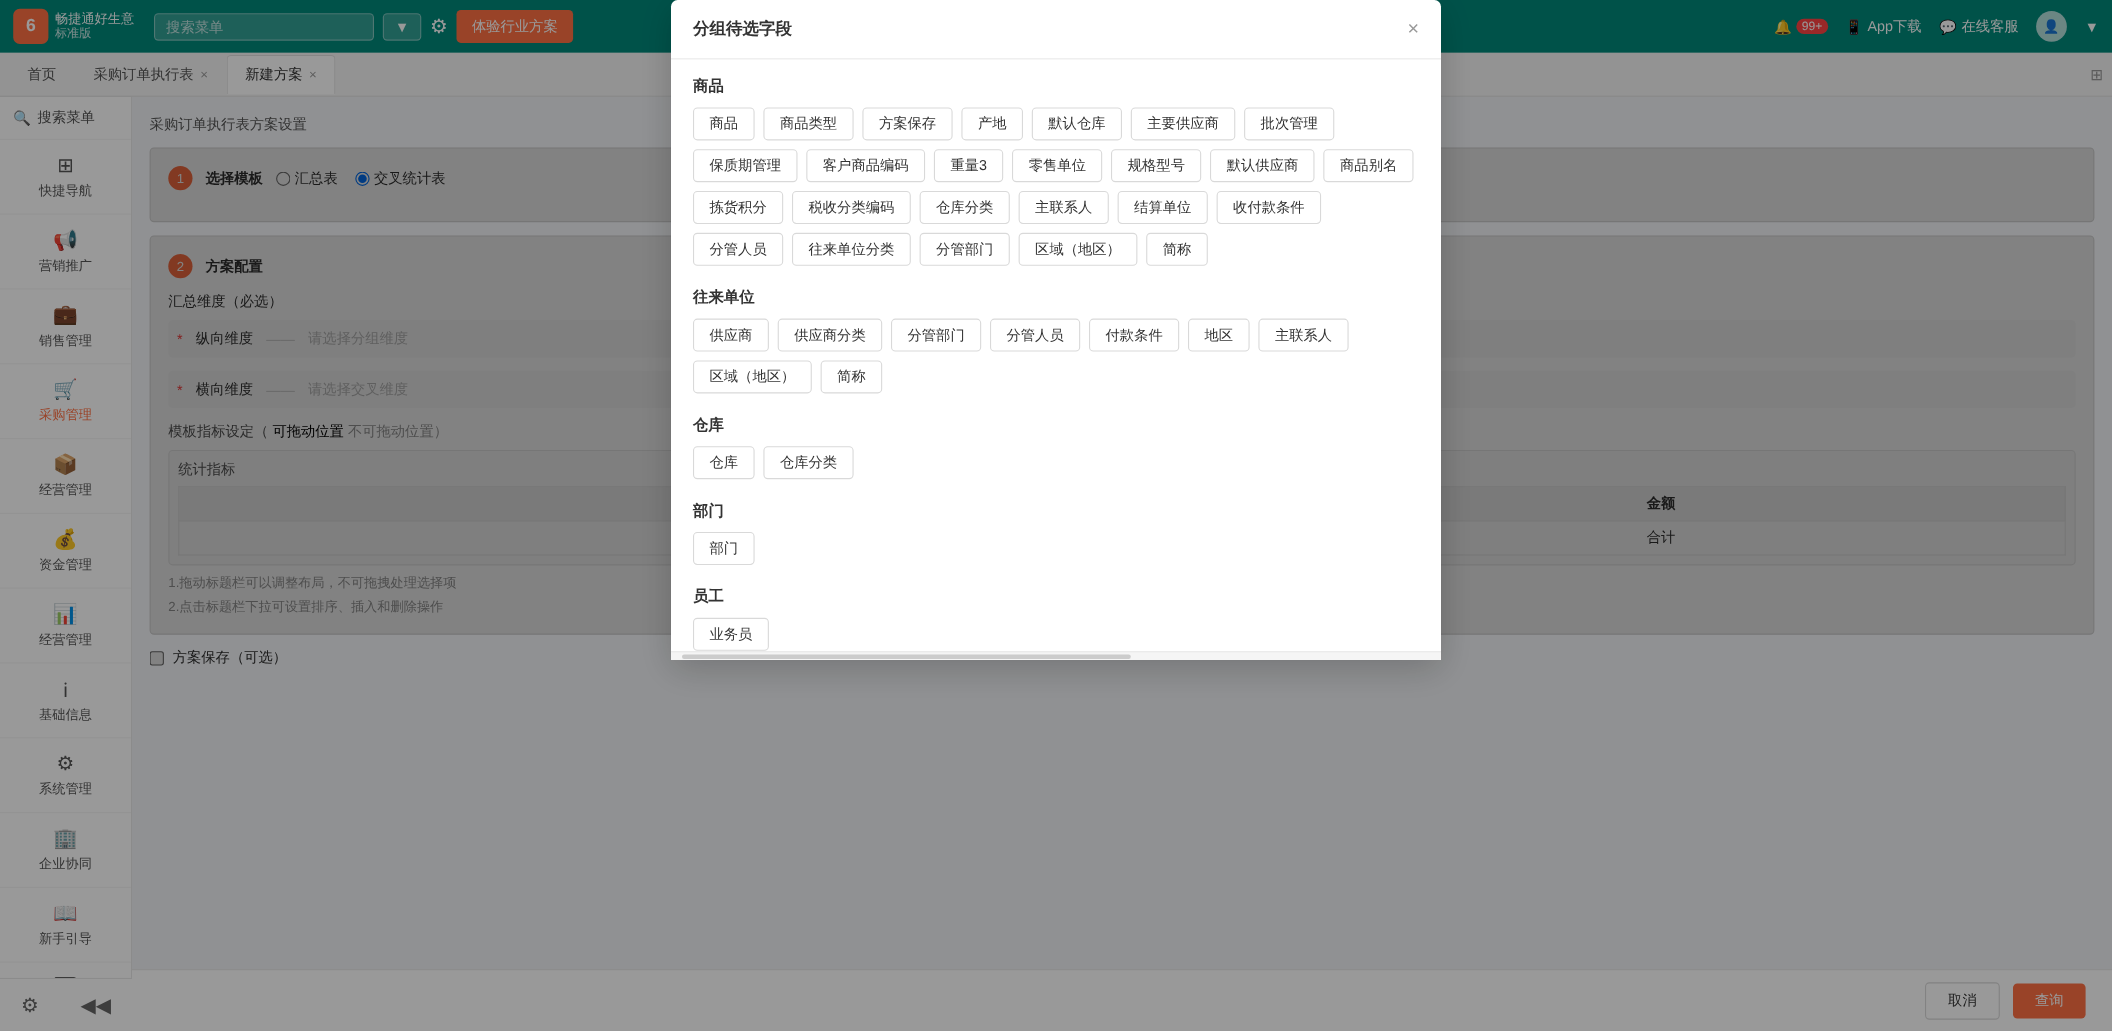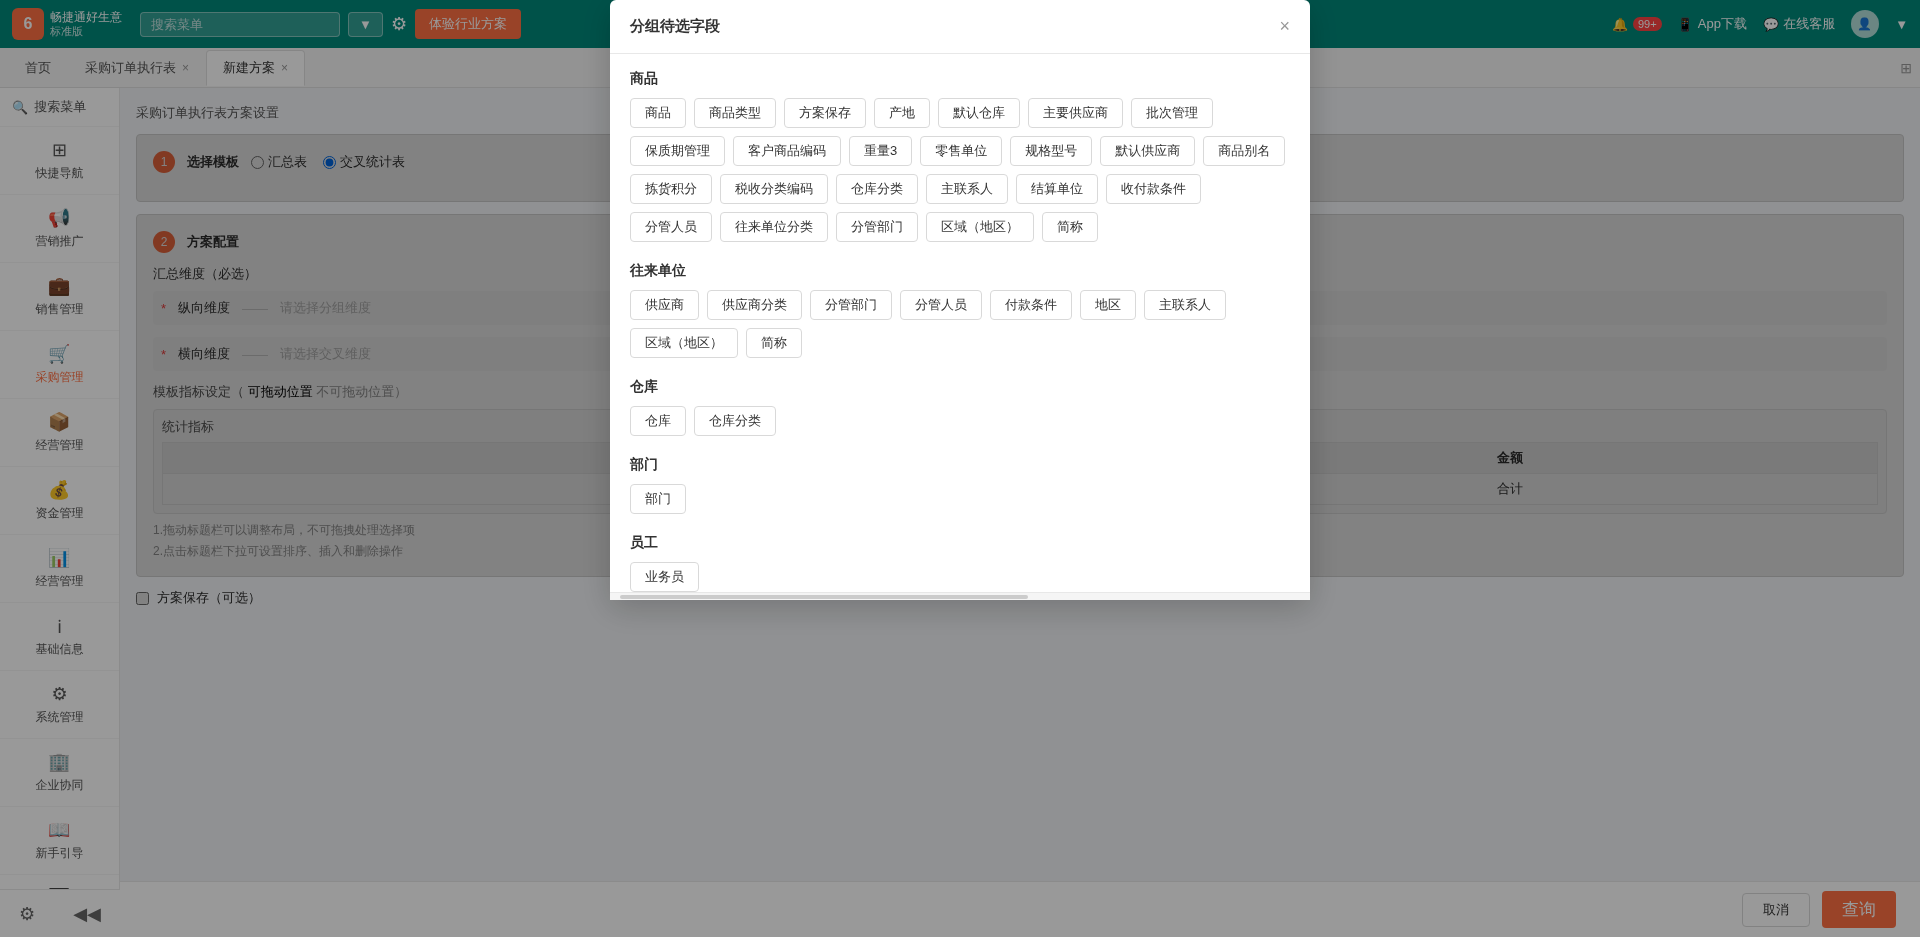--- a/index.html
+++ b/index.html
@@ -230,21 +230,21 @@
       height: 4px; background: #ccc; border-radius: 2px; width: 60%;
     }
 
     
     .btn-cancel {
       padding: 7px 20px; border: 1px solid #d9d9d9;
       background: white; border-radius: 4px; cursor: pointer; font-size: 13px; color: #333;
     }
     .btn-confirm {
       padding: 7px 20px; border: none;
-      background: #ff7043; border-radius: 4px; cursor: pointer; font-size: 17px; color: white;
+      background: #ff7043; border-radius: 4px; cursor: pointer; font-size: 13px; color: white;
     }
 
     
     .bottom-bar {
       position: fixed; bottom: 0; left: 0;
       width: 120px; height: 48px;
       background: white;
       border-top: 1px solid #e8e8e8;
       display: flex; align-items: center; justify-content: space-around;
     }

